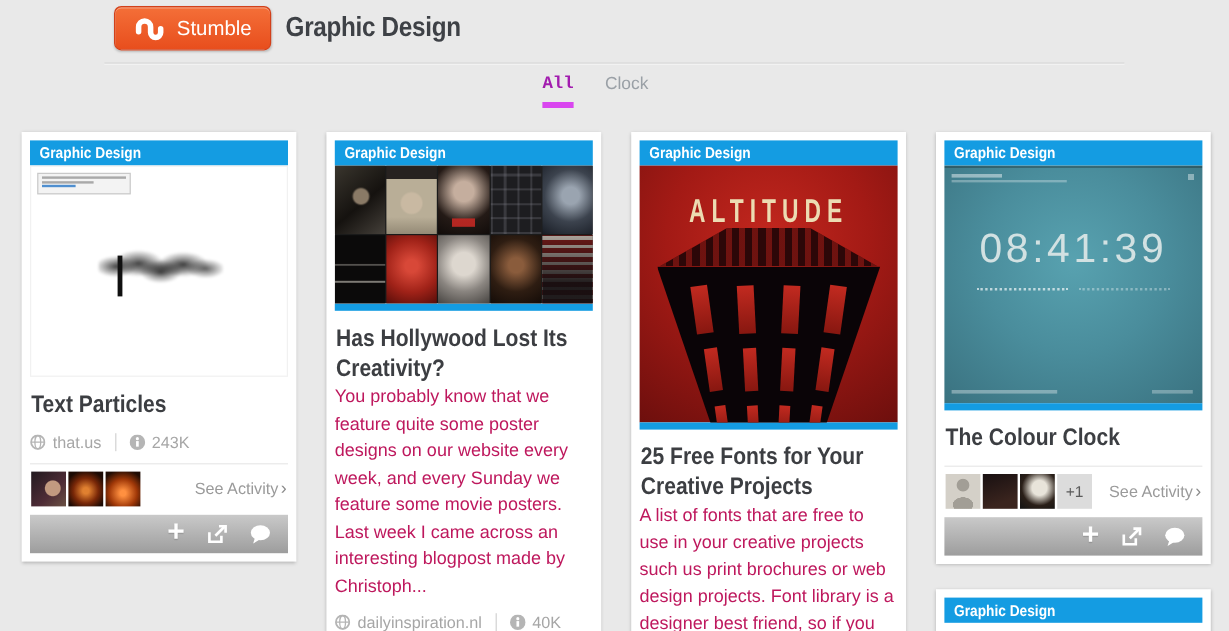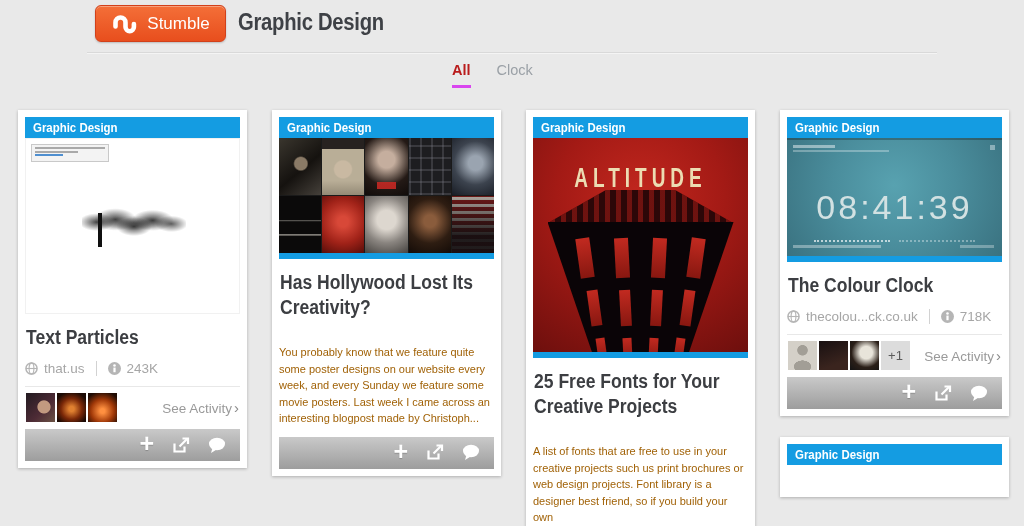--- a/index.html
+++ b/index.html
@@ -30,21 +30,21 @@
   .squeeze { display: inline-block; transform: scaleX(0.88); transform-origin: 0 50%; white-space: nowrap; }
   .top-divider {
     position: absolute; left: 87px; top: 52px;
     width: 850px; height: 1px; background: #d9d9d9;
     box-shadow: 0 1px 0 #f4f4f4;
   }
 
   
   .tabs { position: absolute; left: 452px; top: 62px; display: flex; gap: 26px; }
   .tab { font-size: 14.5px; color: #9aa0a6; padding-bottom: 7px; cursor: pointer; }
-  .tab.active { color: #b91c1c; font-weight: bold; border-bottom: 3px solid #d946ef; }
+  .tab.active { color: #a21caf; font-weight: bold; border-bottom: 5px solid #d946ef; font-family: Liberation Mono, monospace; }
 
   
   .grid {
     position: absolute; left: 18px; top: 110px;
     display: flex; gap: 25px; align-items: flex-start;
   }
   .col { display: flex; flex-direction: column; gap: 21px; width: 229px; }
   .card {
     background: #fff; padding: 7px; width: 229px;
     box-shadow: 0 1px 3px rgba(0,0,0,.25);
@@ -55,21 +55,21 @@
     font-size: 13px; font-weight: bold;
     padding: 0 8px; cursor: pointer;
   }
   .thumb { position: relative; overflow: hidden; border-bottom: 6px solid #149ce2; cursor: pointer; }
   .card-title {
     font-size: 20px; font-weight: bold; color: #3c3e42;
     line-height: 1.25; margin: 11px 1px 0;
     width: 114%; transform: scaleX(0.877); transform-origin: 0 0;
     cursor: pointer;
   }
-  .card-desc { font-size: 11px; color: #a16207; line-height: 1.5; margin-top: 24px; }
+  .card-desc { font-size: 15px; color: #be185d; line-height: 1.5; margin-top: 0; }
   .meta { display: flex; align-items: center; gap: 6px; margin-top: 11px; color: #a6a6a6; font-size: 13.5px; }
   .meta-sep { width: 1px; height: 15px; background: #d2d2d2; margin: 0 5px; }
   .icon-13 { width: 13px; height: 13px; display: block; }
 
   .activity {
     display: flex; align-items: center;
     border-top: 1px solid #e8e8e8; margin-top: 10px; padding: 6px 1px 7px;
   }
   .avatar { width: 29px; height: 29px; margin-right: 2px; cursor: pointer; }
   .see-activity { margin-left: auto; color: #9a9a9a; font-size: 13.5px; cursor: pointer; }
@@ -150,21 +150,21 @@
   .alt-row2 { top: 68px; width: 104px; height: 36px; }
   .alt-row2 span { width: 11px; }
   .alt-row3 { top: 116px; width: 88px; height: 22px; }
   .alt-row3 span { width: 9px; }
   .alt-row span:nth-child(1) { transform: rotate(-8deg); }
   .alt-row span:nth-child(2) { transform: rotate(-3deg); }
   .alt-row span:nth-child(3) { transform: rotate(3deg); }
   .alt-row span:nth-child(4) { transform: rotate(8deg); }
 
   
-  .clock { height: 124px; background: radial-gradient(circle at 50% 40%, #58a2b0 0%, #4a8d9c 48%, #3a7280 100%); padding-left: 48px; }
+  .clock { height: 204px; background: radial-gradient(circle at 50% 40%, #58a2b0 0%, #4a8d9c 48%, #3a7280 100%); padding-left: 48px; }
   .clock-topstrip { position: absolute; top: 0; left: 0; right: 0; height: 2px; background: rgba(0,0,0,.25); }
   .clock-time {
     position: absolute; top: 50px; left: 0; width: 100%; text-align: center;
     color: #d2e1e2; font-size: 34px; letter-spacing: 3px; font-weight: normal;
   }
   .clock-lines { position: absolute; top: 102px; left: 0; width: 100%; display: flex; justify-content: center; gap: 9px; }
   .clock-lines i { display: block; width: 76px; border-top: 2px dotted rgba(255,255,255,.65); }
   .clock-lines i:last-child { border-top-color: rgba(255,255,255,.35); }
   .tiny-bar { position: absolute; height: 3px; background: rgba(255,255,255,.45); }
   .tb-1 { top: 7px; left: 6px; width: 42px; }
@@ -266,20 +266,35 @@
           <div class="poster"></div>
           <div class="poster"></div>
           <div class="poster"></div>
           <div class="poster"></div>
           <div class="poster"></div>
           <div class="poster"></div>
         </div>
       </div>
       <div class="card-title">Has Hollywood Lost Its Creativity?</div>
       <div class="card-desc">You probably know that we feature quite some poster designs on our website every week, and every Sunday we feature some movie posters. Last week I came across an interesting blogpost made by Christoph...</div>
+      <div class="meta">
+        <svg class="icon-13" viewBox="0 0 14 14">
+          <circle cx="7" cy="7" r="6" fill="none" stroke="#b5b5b5" stroke-width="1.6"></circle>
+          <ellipse cx="7" cy="7" rx="2.6" ry="6" fill="none" stroke="#b5b5b5" stroke-width="1.2"></ellipse>
+          <line x1="1" y1="7" x2="13" y2="7" stroke="#b5b5b5" stroke-width="1.2"></line>
+        </svg>
+        <span>dailyinspiration.nl</span>
+        <span class="meta-sep"></span>
+        <svg class="icon-13" viewBox="0 0 14 14">
+          <circle cx="7" cy="7" r="7" fill="#b5b5b5"></circle>
+          <circle cx="7" cy="3.8" r="1.4" fill="#fff"></circle>
+          <rect x="5.8" y="6" width="2.4" height="5" fill="#fff"></rect>
+        </svg>
+        <span>40K</span>
+      </div>
       <div class="action-bar" style="margin-top:10px">
         <span class="ab-plus">+</span>
         <svg class="ab-icon" viewBox="0 0 18 17">
           <path d="M2.5 6.5 v8 h10 v-5" fill="none" stroke="#fff" stroke-width="2.2"></path>
           <path d="M7.5 9.5 L15 2" fill="none" stroke="#fff" stroke-width="2.2"></path>
           <path d="M10.5 1.5 h5.5 v5.5" fill="none" stroke="#fff" stroke-width="2.2"></path>
         </svg>
         <svg class="ab-icon" viewBox="0 0 18 17">
           <ellipse cx="9" cy="7" rx="8" ry="6.2" fill="#fff"></ellipse>
           <path d="M4.5 11 L3 16 L9.5 12" fill="#fff"></path>
@@ -330,35 +345,20 @@
         <div class="clock-time">08:41:39</div>
         <div class="clock-lines">
             <i></i>
             <i></i>
           </div>
         <div class="tiny-bar tb-3"></div>
         <div class="tiny-bar tb-4"></div>
         <div class="tiny-bar tb-dot"></div>
       </div>
       <div class="card-title">The Colour Clock</div>
-      <div class="meta">
-        <svg class="icon-13" viewBox="0 0 14 14">
-          <circle cx="7" cy="7" r="6" fill="none" stroke="#b5b5b5" stroke-width="1.6"></circle>
-          <ellipse cx="7" cy="7" rx="2.6" ry="6" fill="none" stroke="#b5b5b5" stroke-width="1.2"></ellipse>
-          <line x1="1" y1="7" x2="13" y2="7" stroke="#b5b5b5" stroke-width="1.2"></line>
-        </svg>
-        <span>thecolou...ck.co.uk</span>
-        <span class="meta-sep"></span>
-        <svg class="icon-13" viewBox="0 0 14 14">
-          <circle cx="7" cy="7" r="7" fill="#b5b5b5"></circle>
-          <circle cx="7" cy="3.8" r="1.4" fill="#fff"></circle>
-          <rect x="5.8" y="6" width="2.4" height="5" fill="#fff"></rect>
-        </svg>
-        <span>718K</span>
-      </div>
       <div class="activity">
         <div class="avatar av-ph"></div>
         <div class="avatar av-4"></div>
         <div class="avatar av-5"></div>
         <div class="av-plusone">+1</div>
         <span class="see-activity"><span>See Activity</span><span class="chev">›</span></span>
       </div>
       <div class="action-bar">
         <span class="ab-plus">+</span>
         <svg class="ab-icon" viewBox="0 0 18 17">

